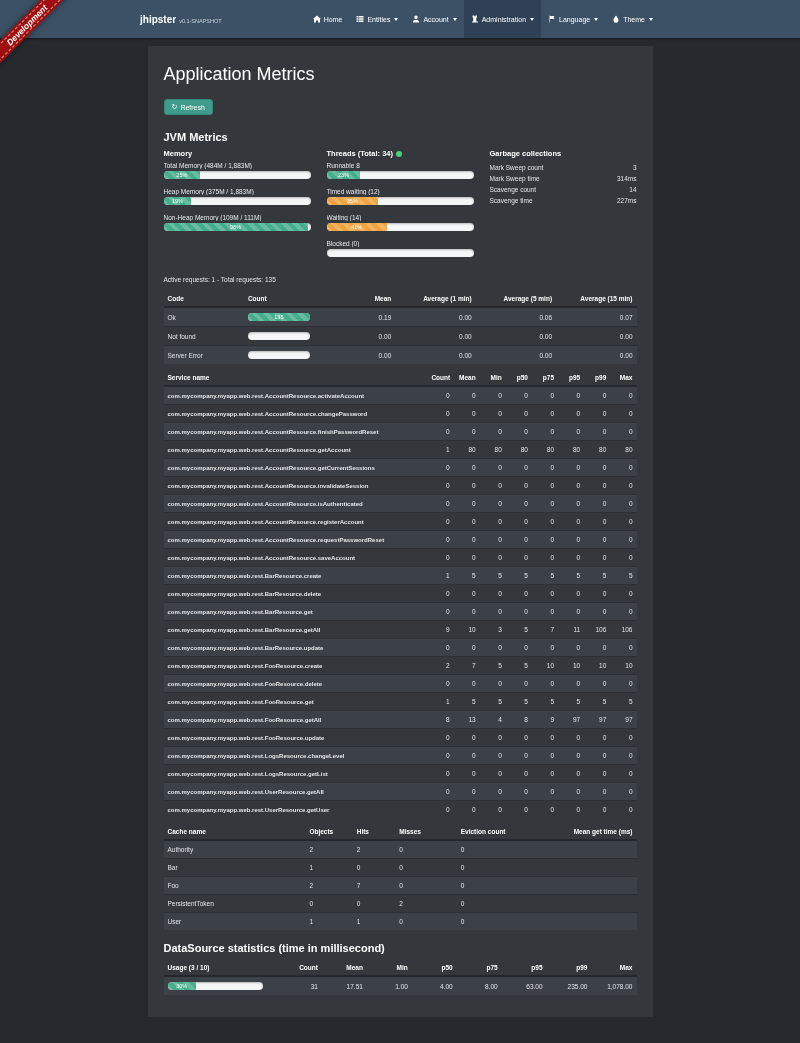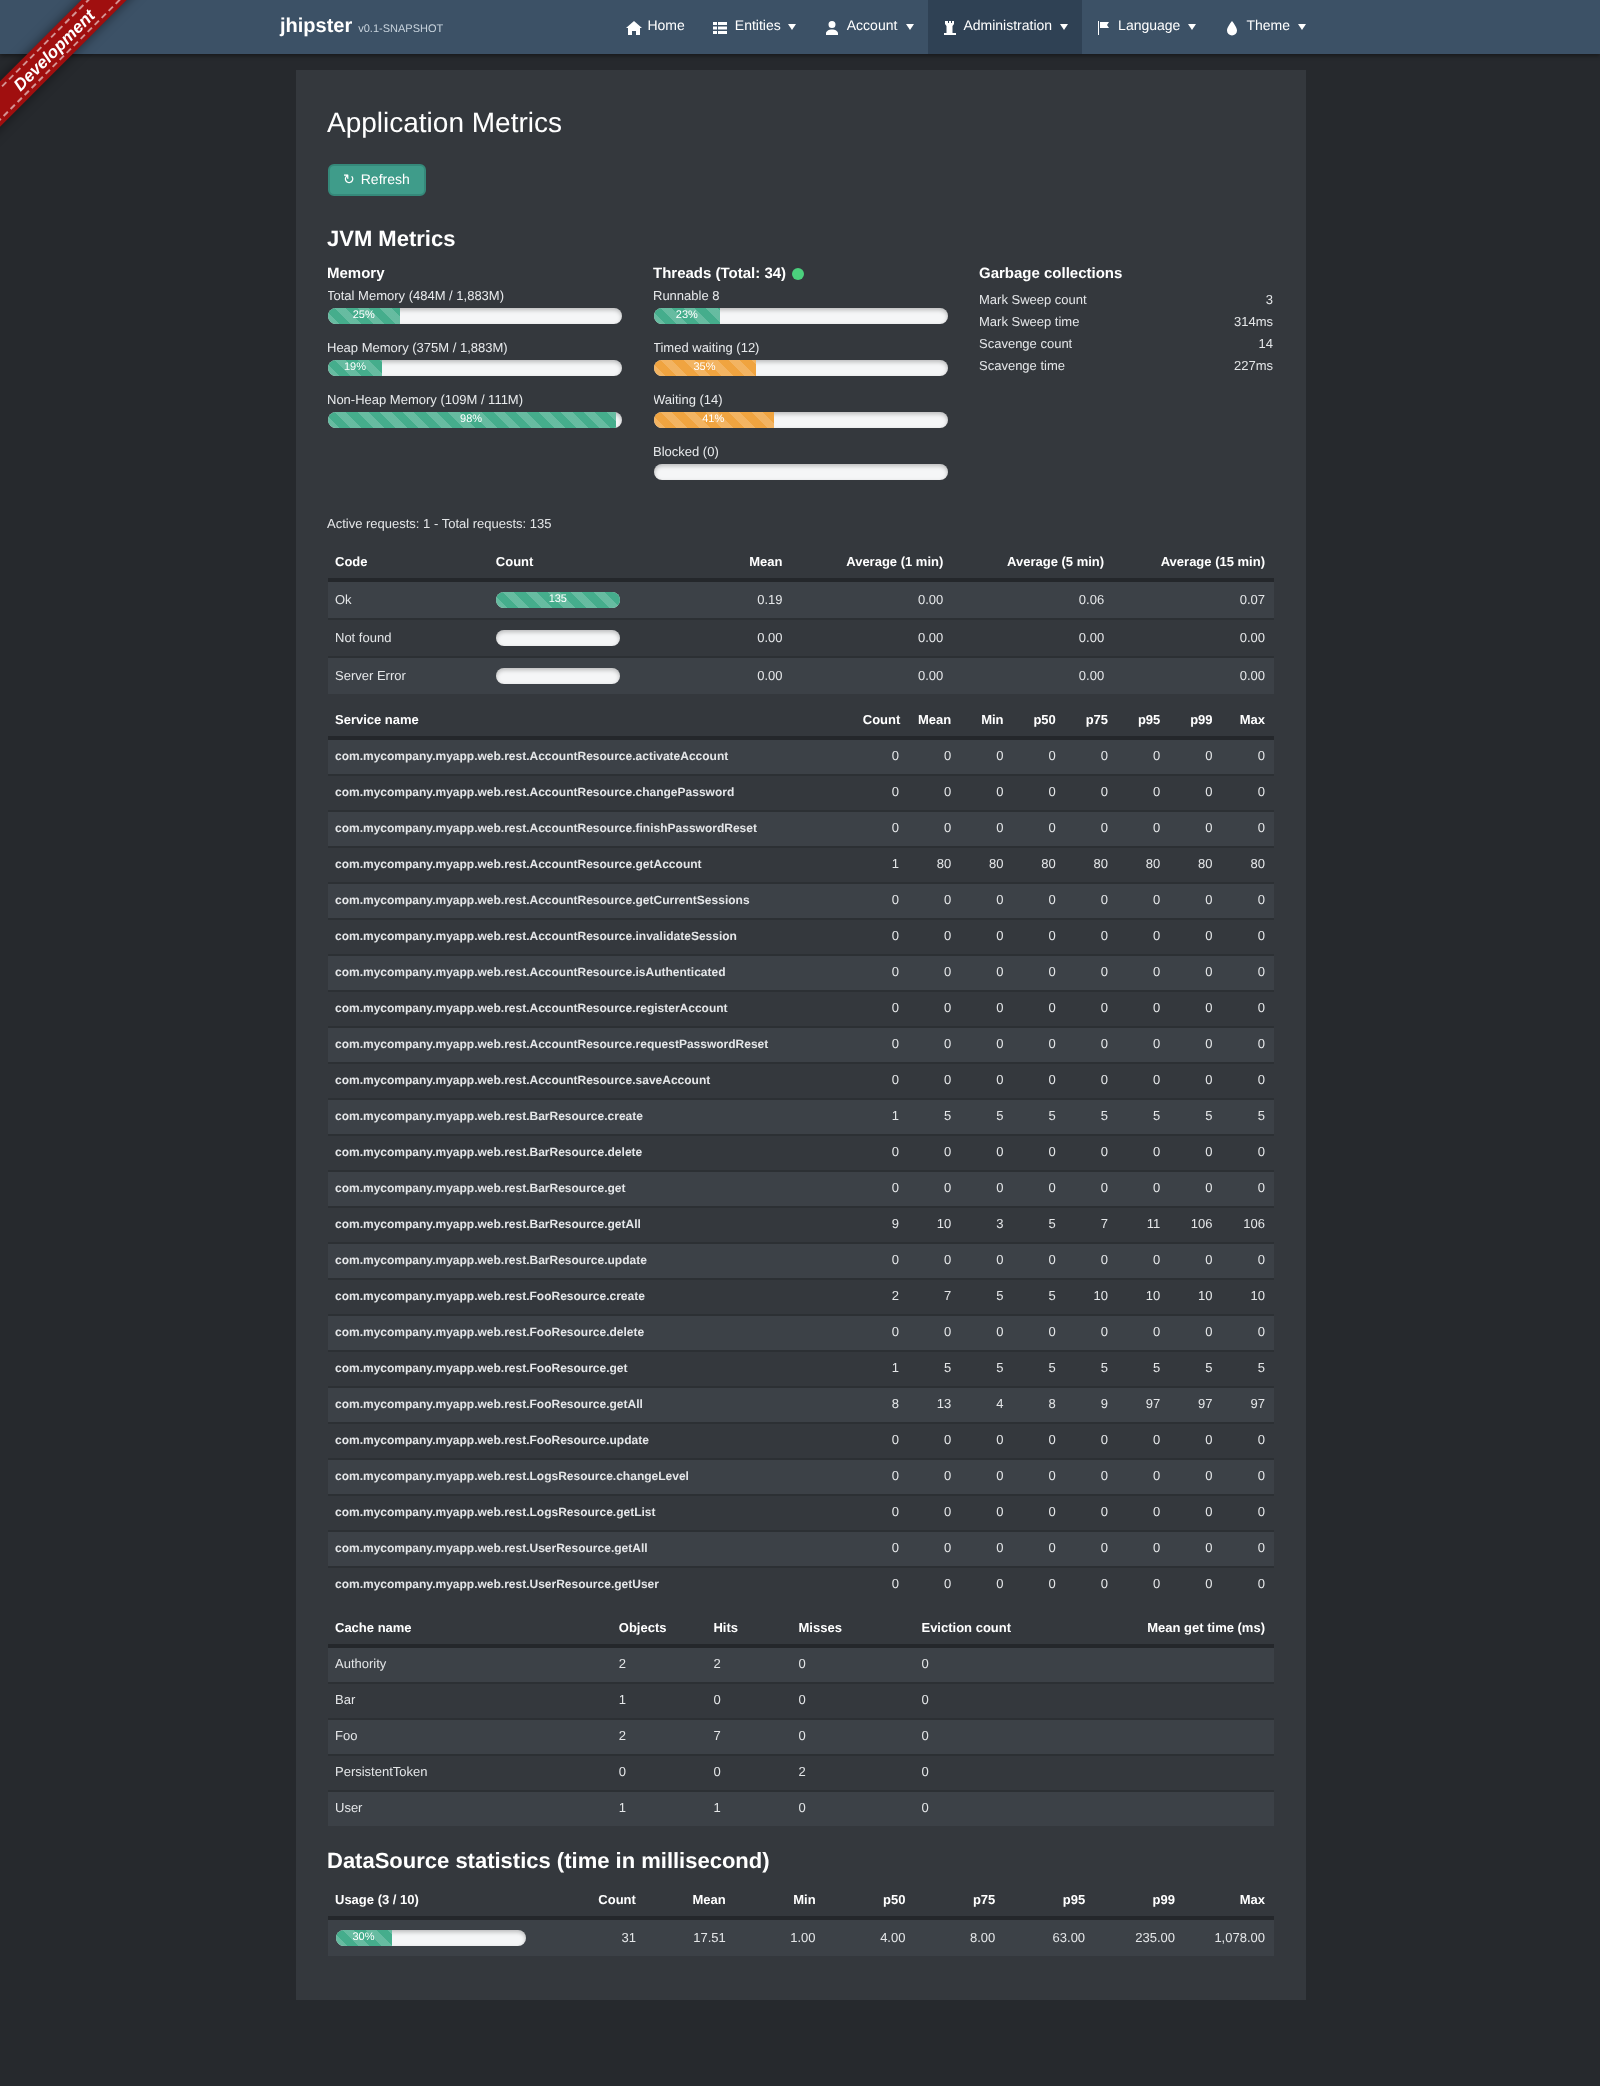--- a/index.html
+++ b/index.html
@@ -7,38 +7,38 @@
   html,body { width:800px; height:1043px; }
   body {
     background:#26292d;
     font-family:"Liberation Sans","DejaVu Sans",sans-serif;
     color:#e4e6e8;
     position:relative;
     overflow:hidden;
   }
 
   
-  .navbar { height:27px; background:#3c5166; position:relative; z-index:5; box-shadow:0 1px 2px rgba(0,0,0,.4); }
+  .navbar { height:38px; background:#3c5166; position:relative; z-index:5; box-shadow:0 1px 2px rgba(0,0,0,.4); }
   .nav-inner { width:520px; margin:0 auto; height:100%; display:flex; align-items:center; }
   .brand { display:flex; align-items:baseline; gap:3px; color:#fff; cursor:pointer; }
   .brand-name { font-size:10px; font-weight:bold; }
   .brand-version { font-size:5.5px; color:#c9d4de; }
   .nav-items { margin-left:auto; display:flex; height:100%; }
   .nav-item { display:flex; align-items:center; gap:3px; padding:0 7px; font-size:7px; color:#fff; cursor:pointer; height:100%; white-space:nowrap; }
   .nav-item.active { background:#2f4154; }
   .nav-item svg { display:block; }
   .caret { width:0; height:0; border-left:2.5px solid transparent; border-right:2.5px solid transparent; border-top:3px solid #fff; margin-left:1px; }
 
   
   .ribbon { position:absolute; top:17px; left:-29px; z-index:10; transform:rotate(-45deg); background:#a00f0f; width:112px; text-align:center; padding:2px 0; box-shadow:0 0 6px rgba(0,0,0,.5); }
   .ribbon span { color:#fff; font-size:8.5px; font-weight:bold; font-style:italic; display:block; border:1px dashed rgba(255,255,255,.55); }
 
   
   .main { width:505px; margin:8px auto 0; background:#34383d; padding:12px 16px 16px; }
-  h1 { font-size:14px; font-weight:normal; color:#fff; margin:6px 0 10px; }
+  h1 { font-size:18px; font-weight:normal; color:#fff; margin:6px 0 10px; }
   h2 { font-size:11px; font-weight:bold; color:#fff; margin:12px 0 6px; }
 
   .btn-refresh { display:inline-flex; align-items:center; gap:3px; background:#3f9c8a; color:#fff; border:1px solid #35897a; border-radius:3px; font-size:7px; padding:3px 7px; cursor:pointer; font-family:inherit; margin-bottom:4px; }
   .btn-refresh .ricon { font-size:7px; }
 
   
   .jvm-grid { display:flex; gap:16px; margin-bottom:10px; }
   .jvm-col { flex:1; min-width:0; }
   .col-head { font-size:7.5px; font-weight:bold; color:#fff; margin-bottom:4px; display:flex; align-items:center; gap:3px; }
   .dot { width:6px; height:6px; border-radius:50%; background:#4bd07d; display:inline-block; cursor:pointer; }

